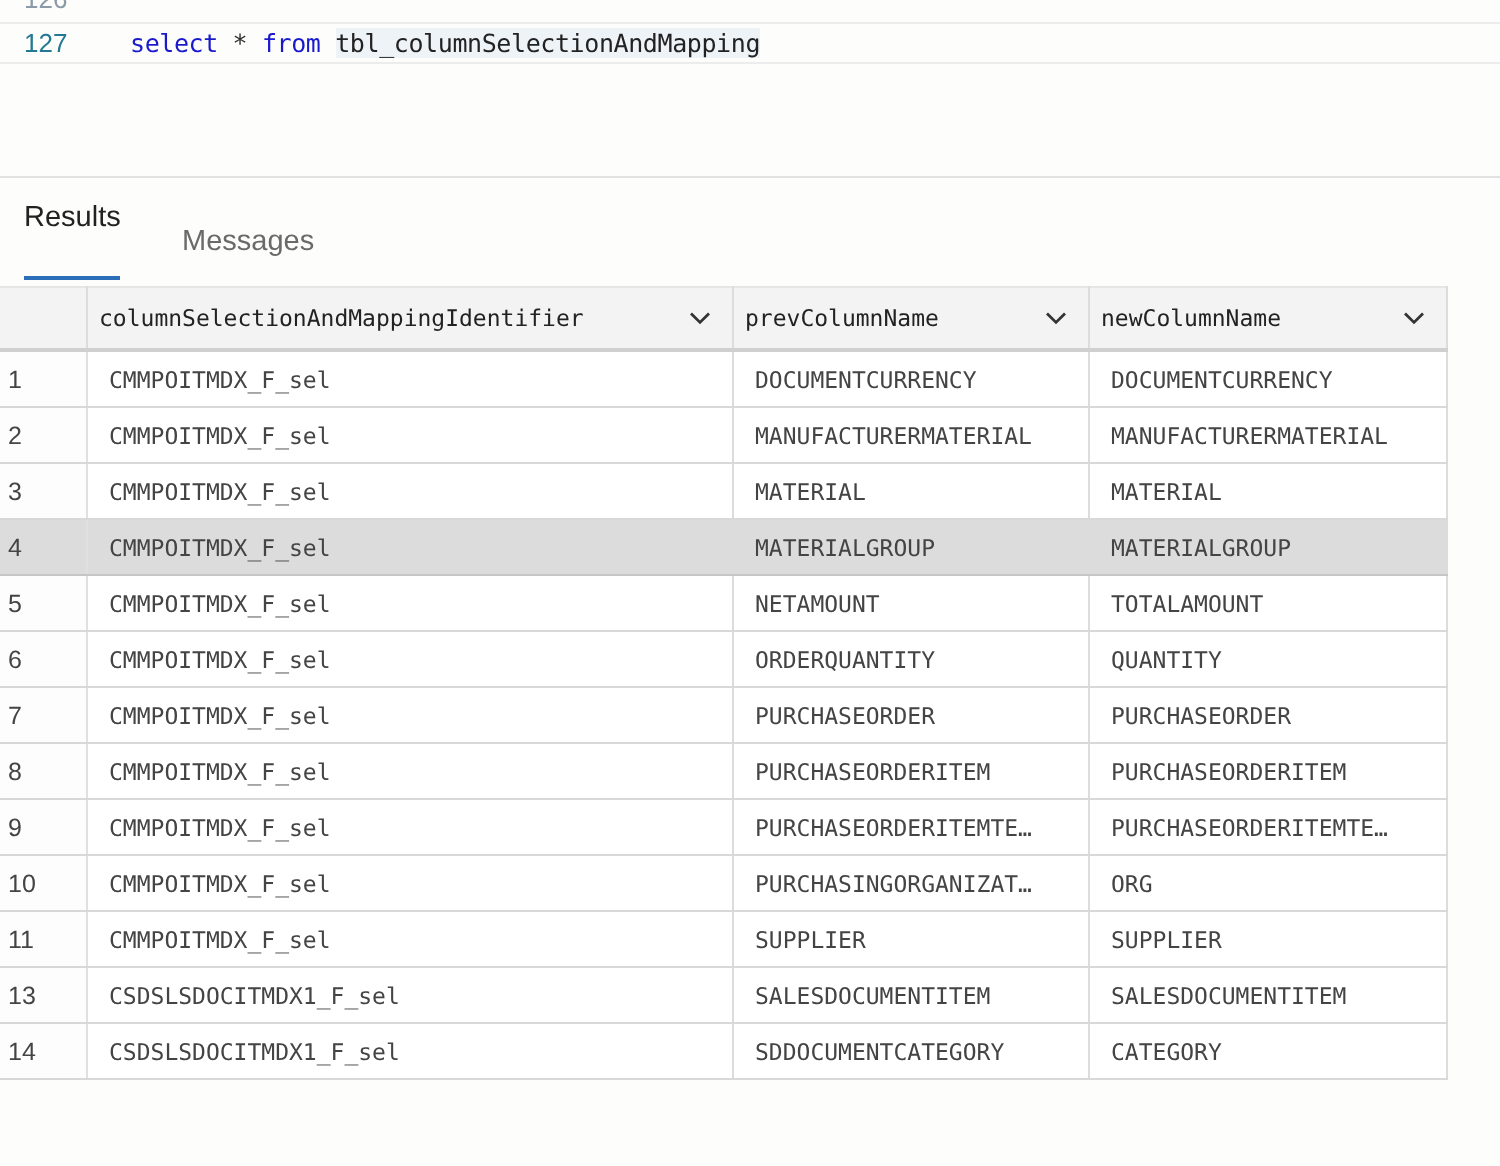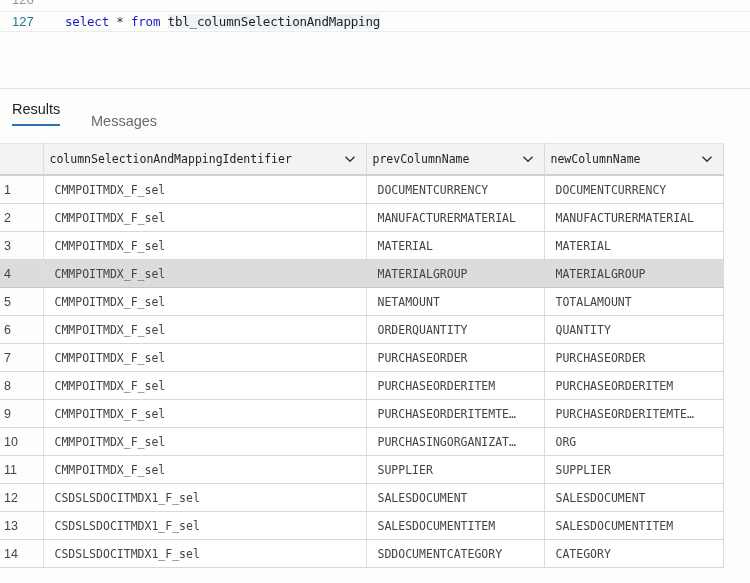--- a/index.html
+++ b/index.html
@@ -25,21 +25,21 @@
   .ident { background: #eef3f8; margin-top: 20px; }
 
   .divider { position: absolute; left: 0; top: 88px; width: 750px; height: 1px; background: #e2e2e2; }
 
   
   .tabs { position: absolute; left: 0; top: 90px; height: 36px; width: 750px; }
   .tab {
     position: absolute; top: 10px; font-size: 14.5px; height: 22px; line-height: 18px;
     cursor: pointer;
   }
-  .tab.results { left: 12px; color: #222; font-weight: 500; border-bottom: 2px solid #2a6fb8; padding-bottom: 2px; }
+  .tab.results { left: 12px; color: #222; font-weight: 500; border-bottom: 2px solid #2a6fb8; padding-bottom: 16px; }
   .tab.messages { left: 91px; color: #6a6a6a; margin-top: 12px; }
 
   
   .grid {
     position: absolute; left: 0; top: 131px; width: 723px;
     border-collapse: collapse; table-layout: fixed;
     font-family: "DejaVu Sans Mono", monospace; font-size: 11.5px; margin-top: 12px;
   }
   .grid th {
     height: 30px; background: #f3f3f3; text-align: left; font-weight: normal;
@@ -171,26 +171,20 @@
         <td>PURCHASINGORGANIZAT…</td>
         <td>ORG</td>
       </tr>
     <tr>
         <td class="rn">11</td>
         <td>CMMPOITMDX_F_sel</td>
         <td>SUPPLIER</td>
         <td>SUPPLIER</td>
       </tr>
     <tr>
-        <td class="rn">12</td>
-        <td>CSDSLSDOCITMDX1_F_sel</td>
-        <td>SALESDOCUMENT</td>
-        <td>SALESDOCUMENT</td>
-      </tr>
-    <tr>
         <td class="rn">13</td>
         <td>CSDSLSDOCITMDX1_F_sel</td>
         <td>SALESDOCUMENTITEM</td>
         <td>SALESDOCUMENTITEM</td>
       </tr>
     <tr>
         <td class="rn">14</td>
         <td>CSDSLSDOCITMDX1_F_sel</td>
         <td>SDDOCUMENTCATEGORY</td>
         <td>CATEGORY</td>

